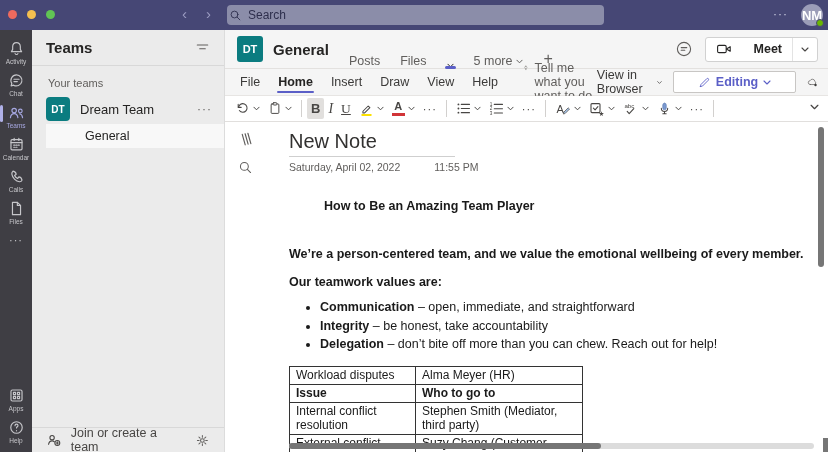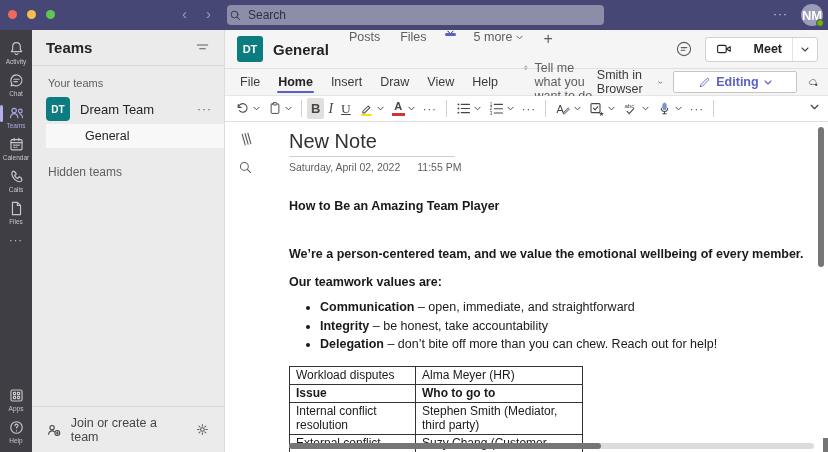--- a/index.html
+++ b/index.html
@@ -44,34 +44,34 @@
   .sb-divider { border-top:1px solid #d8d8d8; }
   .sb-label { font-size:11px; color:#605e5c; margin:11px 0 5px 16px; }
   .team-row { height:30px; display:flex; align-items:center; gap:10px; padding:0 12px 0 14px; }
   .team-avatar { width:24px; height:24px; border-radius:4px; background:#0b7c80; color:#fff;
     font-size:10px; font-weight:bold; display:flex; align-items:center; justify-content:center; }
   .team-name { font-size:13px; color:#252423; }
   .team-more { margin-left:auto; color:#605e5c; font-size:12px; letter-spacing:1px; }
   .channel-row { height:24px; margin-left:14px; background:#f8f8f8; display:flex; align-items:center;
     padding-left:39px; font-size:12.5px; color:#252423; }
   .hidden-label { font-size:12px; color:#605e5c; margin:17px 0 0 16px; }
-  .sb-bottom { margin-top:auto; border-top:1px solid #d8d8d8; height:46px; display:flex; align-items:center;
+  .sb-bottom { margin-top:auto; border-top:1px solid #d8d8d8; height:25px; display:flex; align-items:center;
     gap:9px; padding:0 14px; font-size:12.5px; color:#484644; }
   .sb-gear { margin-left:auto; color:#605e5c; }
 
   
   .main { position:absolute; left:225px; top:30px; width:603px; height:422px; background:#fff;
     display:flex; flex-direction:column; }
 
   .channel-header { height:39px; background:#f5f5f5; border-bottom:1px solid #e3e1df; display:flex;
     align-items:center; padding:0 10px 0 12px; }
   .ch-avatar { width:26px; height:26px; border-radius:3px; background:#0b7c80; color:#fff; font-size:11px;
     font-weight:bold; display:flex; align-items:center; justify-content:center; }
   .ch-title { font-size:15px; font-weight:bold; color:#252423; margin-left:10px; }
-  .tabs { display:flex; align-items:flex-start; align-self:stretch; margin-left:10px; }
+  .tabs { display:flex; align-items:flex-end; align-self:stretch; margin-left:10px; }
   .tab { position:relative; display:flex; align-items:center; gap:4px; padding:0 10px; font-size:12.5px; color:#605e5c; }
   .tab.active { color:#252423; font-weight:bold; }
   .tab.active::after { content:""; position:absolute; left:8px; right:8px; bottom:-1px; height:3px;
     background:#5b5fc7; border-radius:2px; }
   .tab-plus { font-size:16px; font-weight:400; }
   .ch-right { margin-left:auto; display:flex; align-items:center; gap:12px; color:#605e5c; }
   .meet-btn { display:flex; align-items:stretch; height:25px; background:#fff; border:1px solid #d1d1d1;
     border-radius:3px; color:#252423; }
   .meet-main { display:flex; align-items:center; gap:22px; padding:0 10px; font-size:12.5px; font-weight:600;
     border-right:1px solid #e3e3e3; }
@@ -104,22 +104,22 @@
   .tb-dots { font-size:11px; letter-spacing:1px; padding:0 4px; }
   .collapse-chev { position:absolute; right:9px; top:8px; color:#484644; }
 
   
   .content { position:relative; flex:1; background:#fff; }
   .strip-icon { position:absolute; left:13px; color:#605e5c; }
   .si-books { top:9px; } .si-search { top:38px; }
   .note { position:absolute; left:64px; top:6px; width:520px; color:#1a1a1a; }
   .note-title { font-size:20px; color:#323130; line-height:26px; }
   .title-wrap { width:166px; border-bottom:1px solid #cfcfcf; padding-bottom:2px; }
-  .note-meta { display:flex; gap:17px; margin-top:4px; font-size:10.5px; color:#605e5c; }
-  .note-heading { margin-top:26px; font-size:12.5px; font-weight:bold; }
+  .note-meta { display:flex; gap:34px; margin-top:4px; font-size:10.5px; color:#605e5c; }
+  .note-heading { margin-top:26px; font-size:12.5px; font-weight:bold;margin-left:35px; }
   .note-para1 { margin-top:34px; font-size:12.5px; font-weight:bold; }
   .note-para2 { margin-top:14px; font-size:12.5px; font-weight:bold; }
   .note ul { margin-top:9px; padding-left:31px; }
   .note li { font-size:12.5px; line-height:18.5px; }
   .b-term { font-weight:bold; }
   .issues-table { margin-top:12px; border-collapse:collapse; }
   .issues-table th, .issues-table td { border:1px solid #333; font-size:12px; padding:1px 6px 2px;
     height:15px; text-align:left; font-weight:normal; color:#1a1a1a; }
   .issues-table th { font-weight:bold; }
   .col-issue { width:126px; } .col-who { width:167px; }
@@ -232,21 +232,20 @@
   <div class="sb-divider"></div>
   <div class="sb-label">Your teams</div>
   <div class="team-row">
     <div class="team-avatar">DT</div>
     <span class="team-name">Dream Team</span>
     <span class="team-more">···</span>
   </div>
   <div class="channel-row">
     <span>General</span>
   </div>
-  <div class="hidden-label">Hidden teams</div>
   <div class="sb-bottom">
     <svg viewBox="0 0 16 16" width="16" height="16">
       <circle cx="6.2" cy="5.6" r="2.2"></circle>
         <path d="M2.6 12.4c.4-2.3 1.7-3.5 3.6-3.5.9 0 1.7.3 2.3.9"></path>
       <circle cx="11.5" cy="11" r="2.5"></circle>
         <path d="M11.5 9.9v2.2M10.4 11h2.2"></path>
     </svg>
     <span>Join or create a team</span>
     <svg class="sb-gear" viewBox="0 0 16 16" width="15" height="15">
       <circle cx="8" cy="8" r="2"></circle>
@@ -313,21 +312,21 @@
     <span class="menu">Help</span>
     <div class="tellme">
       <svg viewBox="0 0 16 16" width="14" height="14">
         <path d="M8 2.8a3.4 3.4 0 0 0-1.7 6.3c.3.2.5.5.5.9v.6h2.4V10c0-.4.2-.7.5-.9A3.4 3.4 0 0 0 8 2.8Z"></path>
           <path d="M6.9 12.4h2.2"></path>
       </svg>
       <span>Tell me what you want to do</span>
     </div>
     <div class="ribbon-right">
       <div class="openbrowser">
-        <span>Smith in Browser</span>
+        <span>View in Browser</span>
         <svg viewBox="0 0 8 5" width="8" height="5">
             <path d="M1 1l3 3 3-3"></path>
           </svg>
       </div>
       <div class="editing-btn">
         <svg viewBox="0 0 16 16" width="13" height="13">
           <path d="M3 13l.6-2.5 7.2-7.2c.5-.5 1.4-.5 1.9 0s.5 1.4 0 1.9L5.5 12.4 3 13Z"></path>
         </svg>
         <span>Editing</span>
         <svg viewBox="0 0 8 5" width="8" height="5">

